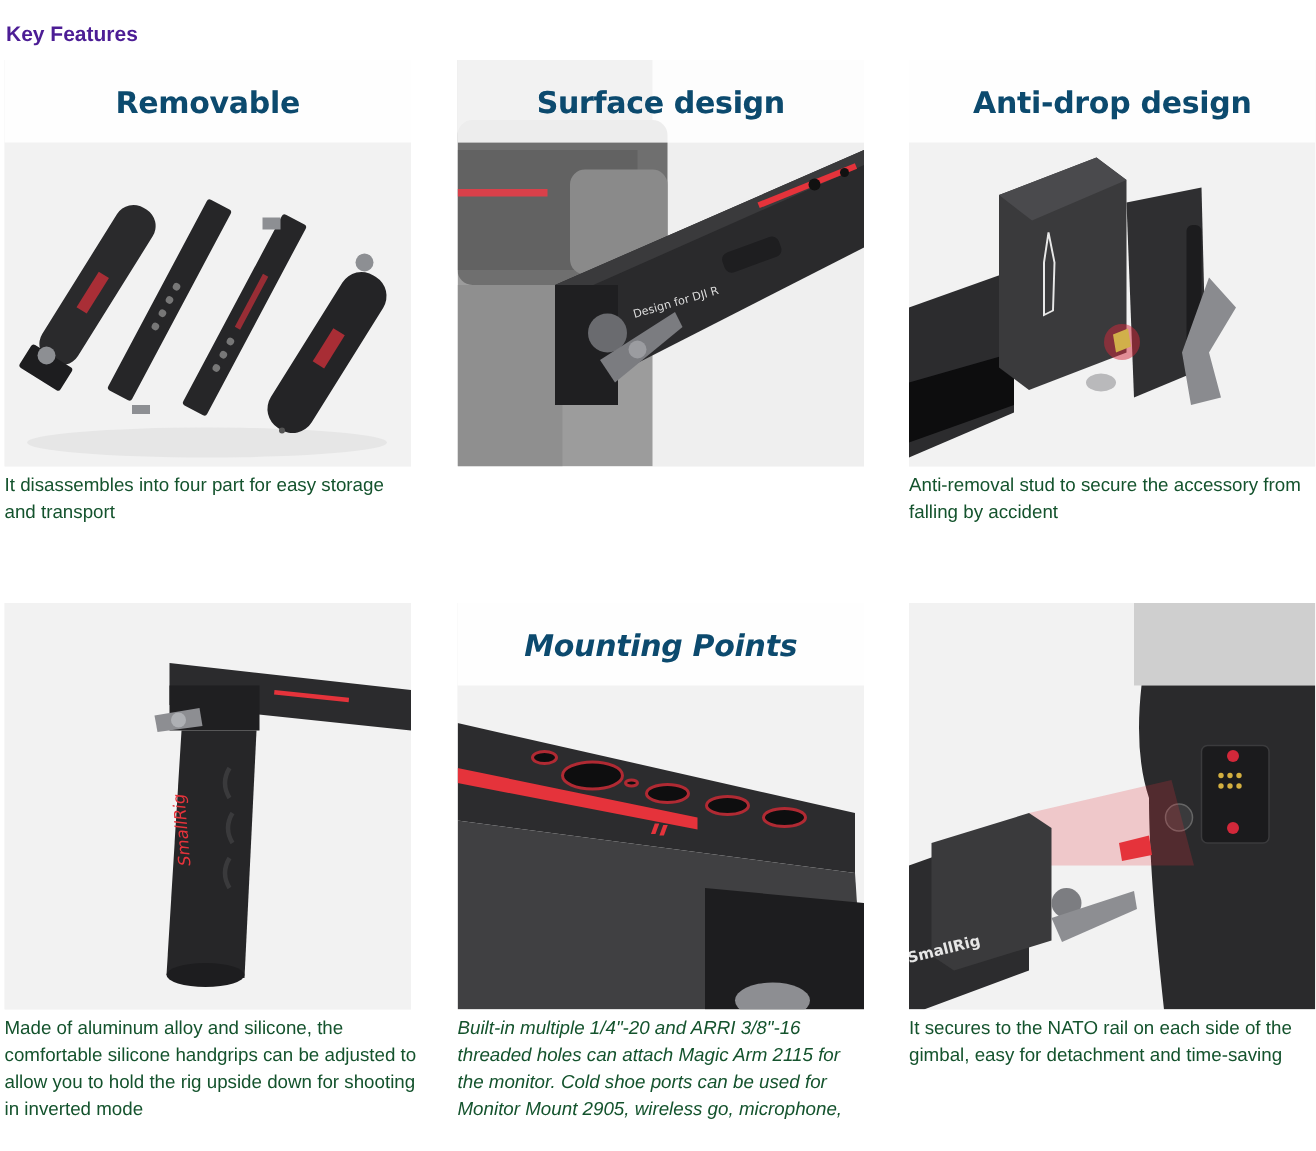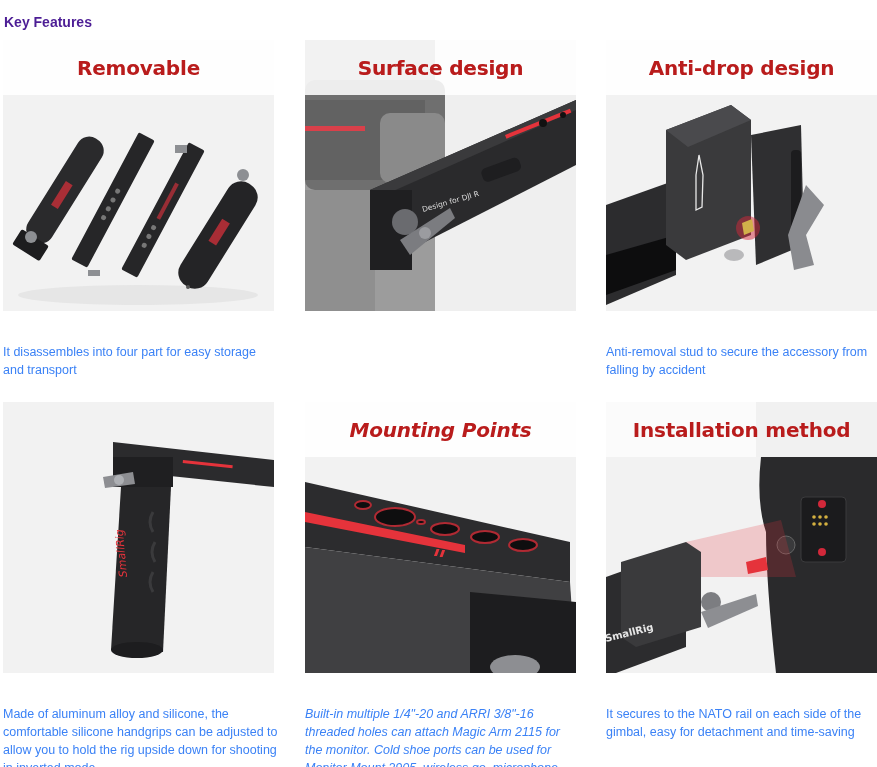--- a/index.html
+++ b/index.html
@@ -17,28 +17,28 @@
       background: #f3f3f3;
     }
     .tile-header {
       position: absolute; left: 0; top: 0; width: 100%; height: 55px;
       background: rgba(255,255,255,0.88);
       display: flex; align-items: center; justify-content: center;
       z-index: 5;
     }
     .tile-title {
       font-family: "DejaVu Sans", "Liberation Sans", sans-serif;
-      font-size: 20px; font-weight: bold; color: #b91c1c; letter-spacing: -0.2px;
+      font-size: 20px; font-weight: bold; color: #0c4a6e; letter-spacing: -0.2px;
     }
     .tile-photo { position: absolute; left: 0; top: 55px; width: 271px; height: 216px; background: #f1f1f1; }
     .tile-photo svg { width: 100%; height: 100%; display: block; }
     .tile-photo.full { top: 0; height: 271px; }
 
     .desc {
-      margin-top: 32px; font-size: 12.5px; line-height: 18px; color: #3b82f6;
+      margin-top: 3px; font-size: 12.5px; line-height: 18px; color: #14532d;
       width: 275px;
     }
   </style>
 </head>
 <body>
 
 <div class="section-title">Key Features</div>
 
 <div class="card" style="left:3px; top:40px;">
   <div class="tile">
@@ -229,18 +229,15 @@
         <polygon points="80,140 175,118 190,175 70,175" fill="#e5333b" opacity="0.22"></polygon>
         <polygon points="140,160 160,155 162,168 142,172" fill="#e5333b"></polygon>
 
         <polygon points="0,175 70,150 80,160 80,245 10,271 0,271" fill="#2c2c2e"></polygon>
         <polygon points="15,160 80,140 95,150 95,225 30,245 15,235" fill="#3a3a3c"></polygon>
         <text x="0" y="240" fill="#e6e6e6" font-size="10" font-family="DejaVu Sans, sans-serif" font-weight="bold" transform="rotate(-14 0 240)">SmallRig</text>
         <circle cx="105" cy="200" r="10" fill="#7c7d81"></circle>
         <polygon points="95,210 150,192 152,204 102,226" fill="#8d8e92"></polygon>
       </svg>
     </div>
-    <div class="tile-header" style="background:rgba(255,255,255,0.7);">
-      <span class="tile-title">Installation method</span>
-    </div>
   </div>
   <p class="desc">It secures to the NATO rail on each side of the gimbal, easy for detachment and time-saving</p>
 </div>
 
 </body></html>

